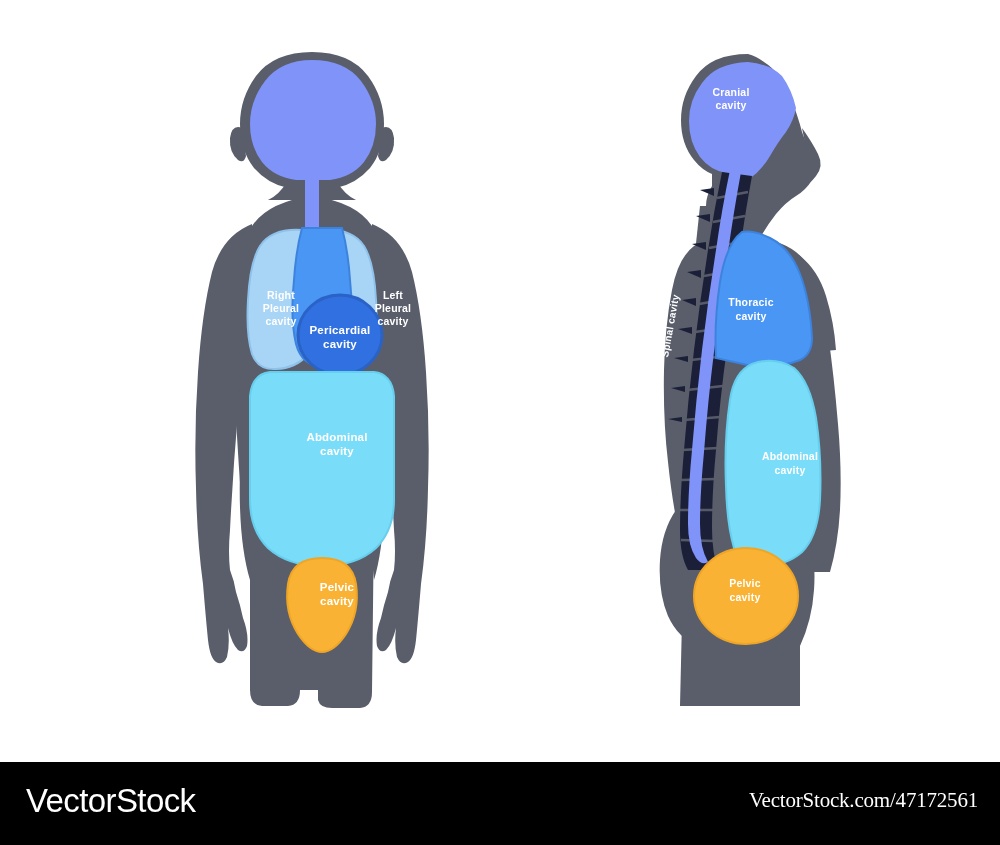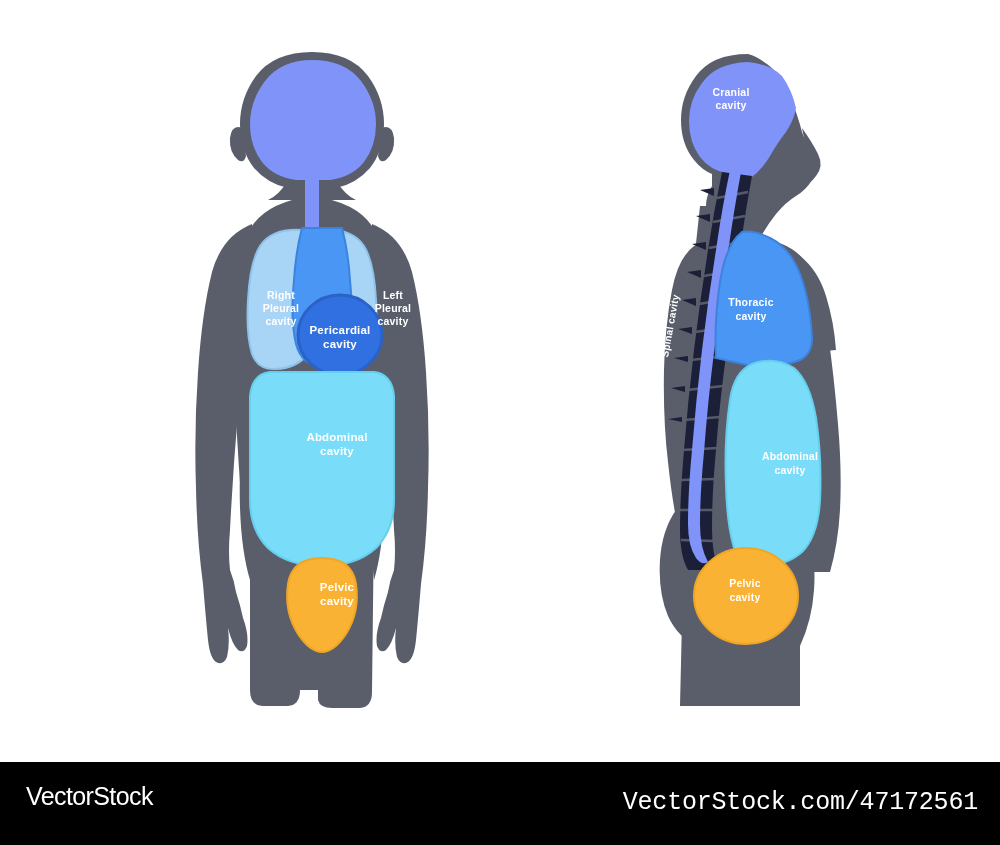--- a/index.html
+++ b/index.html
@@ -50,32 +50,32 @@
     top: 762px;
     width: 1000px;
     height: 83px;
     background: #000000;
   }
   #brand-wordmark {
     position: absolute;
     left: 26px;
     top: 784px;
     font-family: "Liberation Sans", sans-serif;
-    font-size: 25px;
+    font-size: 33px;
     font-weight: normal;
     color: #ffffff;
     letter-spacing: -0.6px;
     line-height: 1;
   }
   #brand-url {
     position: absolute;
     right: 22px;
     top: 790px;
-    font-family: Liberation Mono, monospace;
-    font-size: 25px;
+    font-family: Liberation Serif, serif;
+    font-size: 21px;
     font-weight: normal;
     color: #ffffff;
     letter-spacing: -0.2px;
     line-height: 1;
     text-align: left;
   }
 </style>
 </head>
 <body>
 

